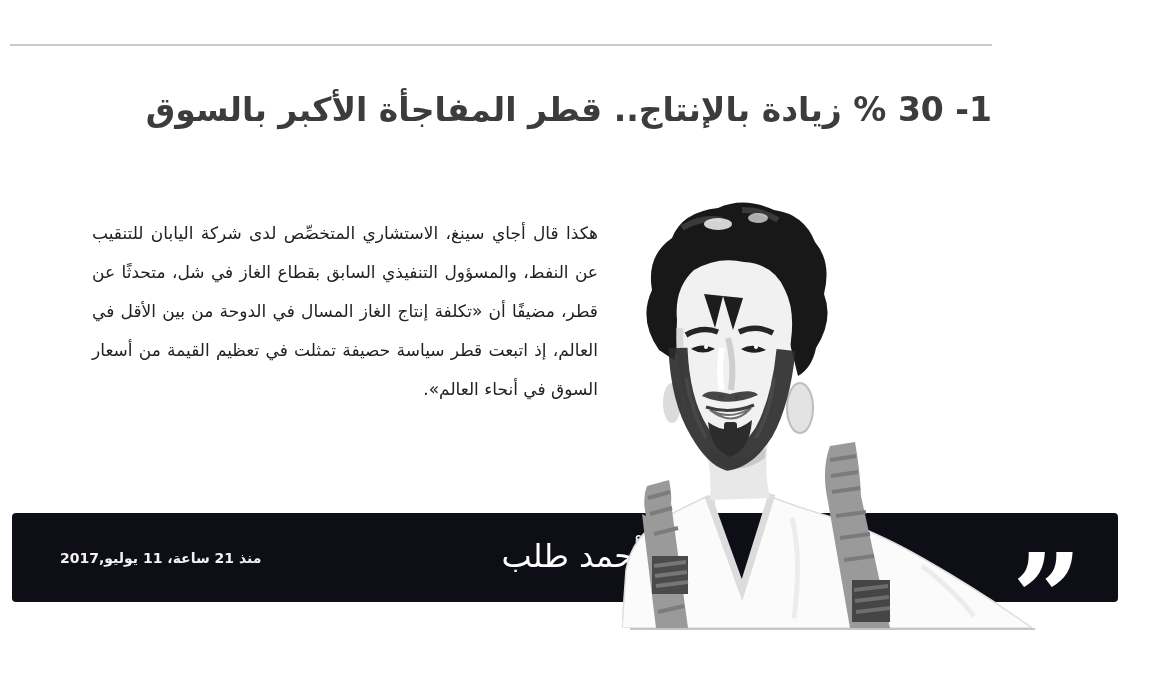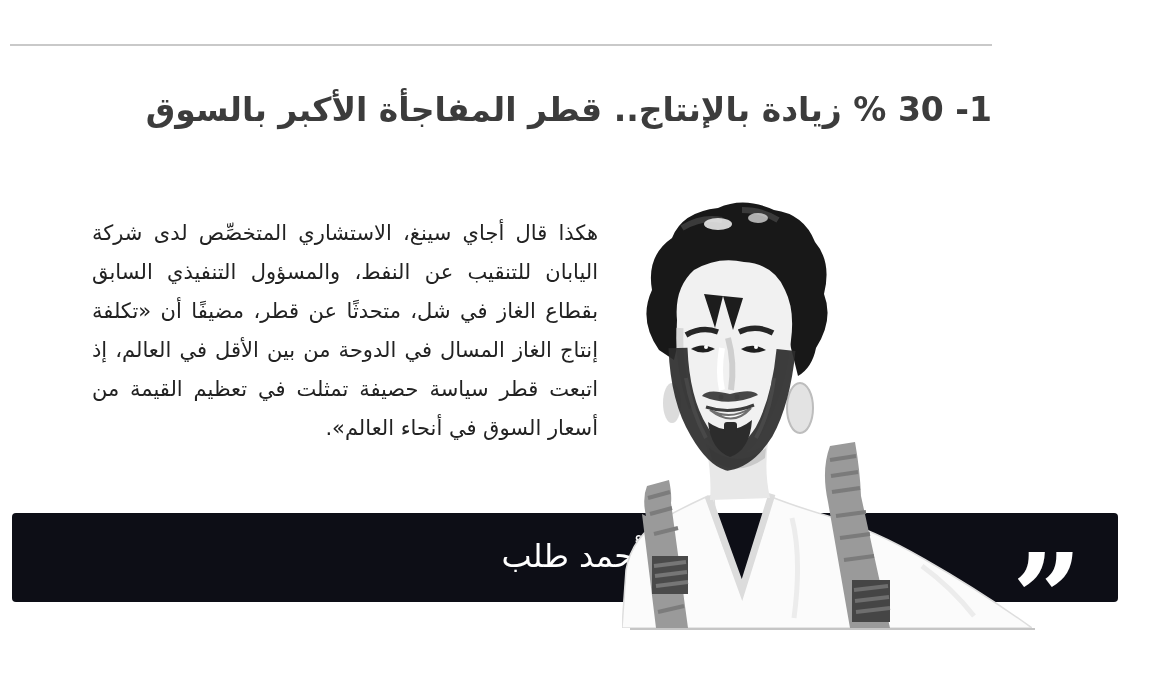--- a/index.html
+++ b/index.html
@@ -19,21 +19,21 @@
     direction: rtl; unicode-bidi: plaintext;
     font-size: 33px; font-weight: 700;
     color: #3c3c3c; white-space: nowrap;
     letter-spacing: 0;
   }
   .article-excerpt {
     position: absolute; top: 214px; right: 568px;
     width: 506px;
     direction: rtl;
     text-align: justify;
-    font-size: 21px; line-height: 39px;
+    font-size: 17px; line-height: 39px;
     color: #222222;
     font-family: "DejaVu Sans", sans-serif;
   }
   .author-bar {
     position: absolute; left: 12px; top: 513px;
     width: 1106px; height: 89px;
     background: #0d0e16;
     border-radius: 4px;
     z-index: 1;
   }
@@ -70,20 +70,21 @@
 <body>
 
 <div class="top-divider"></div>
 
 <h1 class="article-title" dir="rtl">1- 30 % زيادة بالإنتاج.. قطر المفاجأة الأكبر بالسوق</h1>
 
 <p class="article-excerpt" dir="rtl">هكذا قال أجاي سينغ، الاستشاري المتخصِّص لدى شركة اليابان للتنقيب عن النفط، والمسؤول التنفيذي السابق بقطاع الغاز في شل، متحدثًا عن قطر، مضيفًا أن «تكلفة إنتاج الغاز المسال في الدوحة من بين الأقل في العالم، إذ اتبعت قطر سياسة حصيفة تمثلت في تعظيم القيمة من أسعار السوق في أنحاء العالم».</p>
 
 <div class="author-bar">
   <div class="author-name" dir="rtl">أحمد طلب</div>
+  <div class="author-timestamp" dir="rtl">منذ 21 ساعة، 11 يوليو,2017</div>
   <svg class="quote-icon" viewBox="0 0 72 62" aria-hidden="true">
     <text x="-4" y="113" font-family="DejaVu Serif, serif" font-weight="bold" font-size="122" fill="#ffffff">”</text>
   </svg>
 </div>
 
 <svg class="author-photo" viewBox="0 0 410 430" role="img">
   <g>
 
     <g>
       <path d="M0,430 L4,372 Q10,338 42,320 Q62,309 86,298 L92,300 Q94,332 103,352 L119,392 L135,350 Q145,326 147,298 Q172,308 206,318 Q252,332 302,361 Q360,394 410,430 Z" fill="#fbfbfb" stroke="#dedede" stroke-width="1.5"></path>

